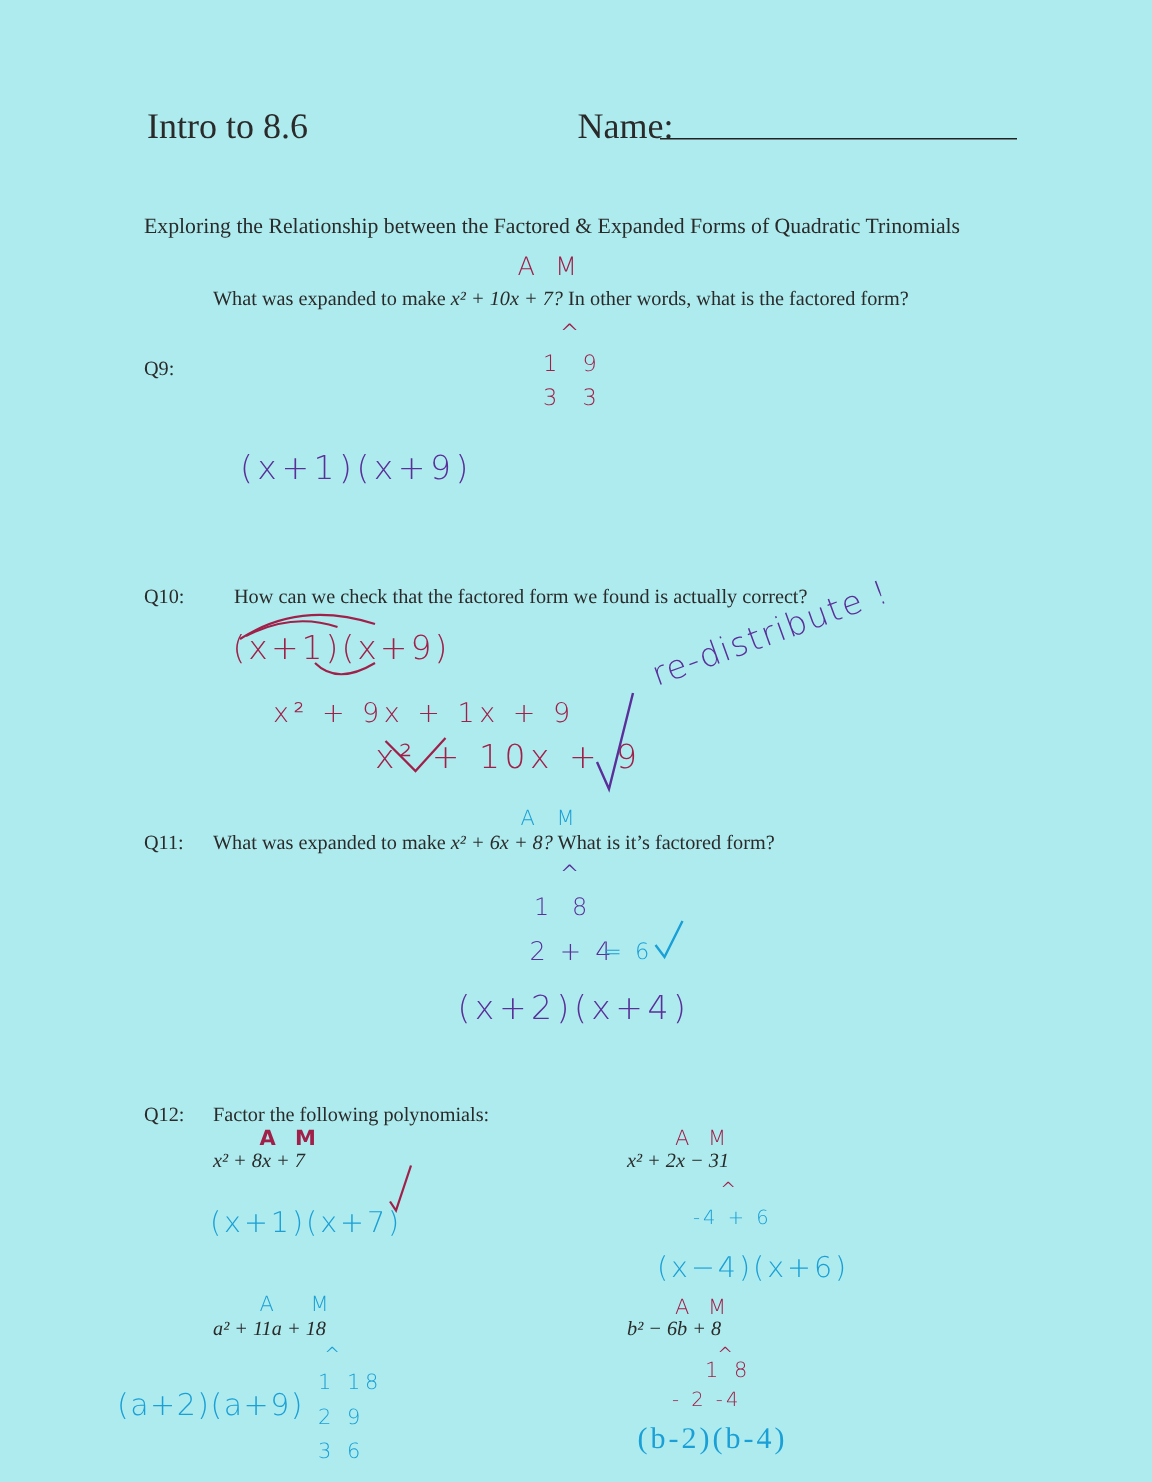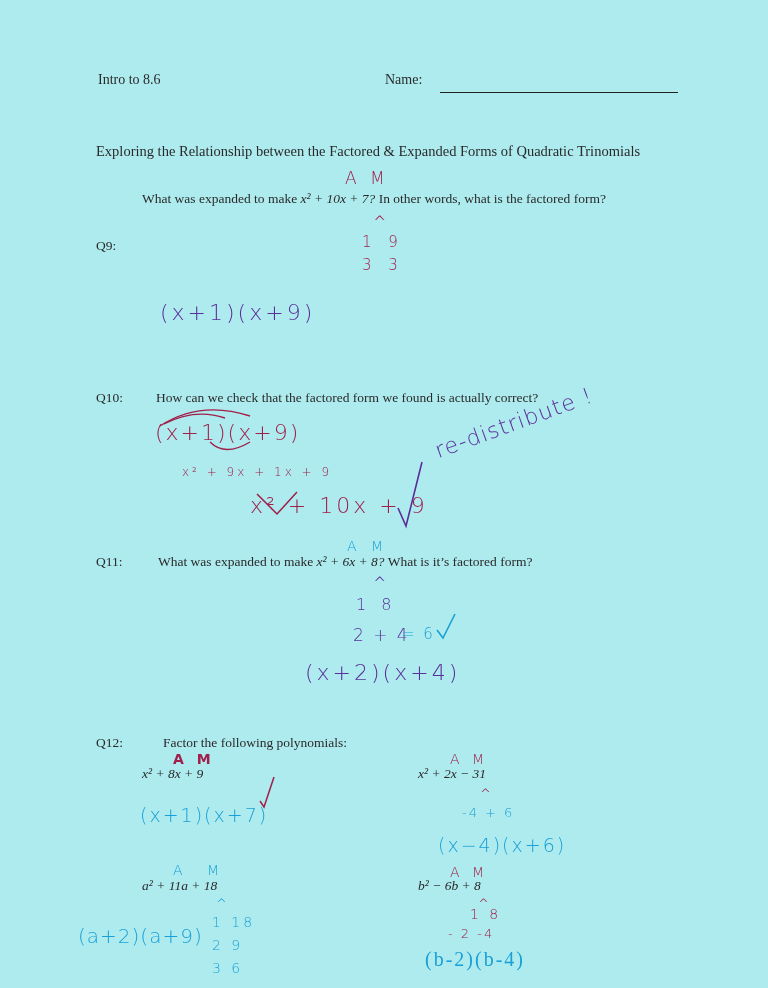--- a/index.html
+++ b/index.html
@@ -4,21 +4,21 @@
 <style>
   html, body { margin: 0; padding: 0; }
   body {
     width: 768px; height: 988px; overflow: hidden; position: relative;
     background: #aeebee;
     font-family: "DejaVu Serif", "Liberation Serif", serif;
     color: #222;
   }
   .abs { position: absolute; white-space: nowrap; }
   .printed { font-family: "Liberation Serif", "DejaVu Serif", serif; color: #2a2a2a; }
-  .header { font-size: 14px; }
+  .header { font-size: 24px; }
   .subtitle { font-size: 14.5px; }
   .qnum { font-size: 13.5px; }
   .qtext { font-size: 13.5px; }
   .math { font-style: italic; }
   .hand { font-family: "DejaVu Sans", "Liberation Sans", sans-serif; font-weight: 300; letter-spacing: 2px; }
   .maroon { color: #a0204a; }
   .purple { color: #5a2f9a; }
   .blue { color: #1aa0d6; }
   .name-line { position: absolute; border-bottom: 1.2px solid #222; }
 </style>
@@ -40,47 +40,47 @@
 <div class="abs purple hand" style="left:160px; top:300px; font-size:22px; letter-spacing:3px;">(x+1)(x+9)</div>
 
 <div class="abs printed qnum" style="left:96px; top:390px;">Q10:</div>
 <div class="abs printed qtext" style="left:156px; top:390px;">How can we check that the factored form we found is actually correct?</div>
 <svg class="abs" style="left:150px; top:402px;" width="160" height="60">
   <path d="M 10 24 Q 50 -2 100 14" stroke="#a0204a" stroke-width="1.4" fill="none"></path>
   <path d="M 14 22 Q 45 6 75 16" stroke="#a0204a" stroke-width="1.4" fill="none"></path>
   <path d="M 60 40 Q 75 55 100 40" stroke="#a0204a" stroke-width="1.4" fill="none"></path>
 </svg>
 <div class="abs maroon hand" style="left:155px; top:420px; font-size:22px; letter-spacing:2px;">(x+1)(x+9)</div>
-<div class="abs maroon hand" style="left:182px; top:465px; font-size:12px; letter-spacing:3px;">x² + 9x + 1x + 9</div>
+<div class="abs maroon hand" style="left:182px; top:465px; font-size:18px; letter-spacing:3px;">x² + 9x + 1x + 9</div>
 <svg class="abs" style="left:255px; top:490px;" width="50" height="30">
   <path d="M 2 4 L 22 24 L 42 2" stroke="#a0204a" stroke-width="1.5" fill="none"></path>
 </svg>
 <div class="abs maroon hand" style="left:250px; top:493px; font-size:22px; letter-spacing:3px;">x² + 10x  + 9</div>
 <svg class="abs" style="left:396px; top:460px;" width="30" height="72">
   <path d="M 2 48 L 10 66 L 26 2" stroke="#5a2f9a" stroke-width="1.6" fill="none"></path>
 </svg>
 <div class="abs purple hand" style="left:440px; top:438px; font-size:22px; letter-spacing:1px; transform:rotate(-20deg); transform-origin:left bottom;">re-distribute !</div>
 
 <div class="abs blue hand" style="left:347px; top:538px; font-size:14px; letter-spacing:5px;">A   M</div>
 <div class="abs printed qnum" style="left:96px; top:554px;">Q11:</div>
-<div class="abs printed qtext" style="left:158px; top:554px;"><span>What was expanded to make </span><span class="math">x² + 6x + 8?</span><span> What is it’s factored form?</span></div>
+<div class="abs printed qtext" style="left:142px; top:554px;"><span>What was expanded to make </span><span class="math">x² + 6x + 8?</span><span> What is it’s factored form?</span></div>
 <div class="abs purple hand" style="left:373px; top:573px; font-size:16px;">^</div>
 <div class="abs purple hand" style="left:356px; top:595px; font-size:16px; letter-spacing:5px;">1  8</div>
 <div class="abs purple hand" style="left:353px; top:625px; font-size:17px;">2 + 4</div>
 <div class="abs blue hand" style="left:402px; top:625px; font-size:15px;">= 6</div>
 <svg class="abs" style="left:435px; top:612px;" width="24" height="28">
   <path d="M 2 18 L 8 26 L 20 2" stroke="#1aa0d6" stroke-width="1.6" fill="none"></path>
 </svg>
 <div class="abs purple hand" style="left:305px; top:660px; font-size:22px; letter-spacing:3px;">(x+2)(x+4)</div>
 
 <div class="abs printed qnum" style="left:96px; top:735px;">Q12:</div>
-<div class="abs printed qtext" style="left:142px; top:735px;margin-left:21px;">Factor the following polynomials:</div>
+<div class="abs printed qtext" style="left:142px; top:735px;">Factor the following polynomials:</div>
 
 <div class="abs maroon hand" style="left:173px; top:751px; font-size:14px; letter-spacing:4px; font-weight:bold;">A  M</div>
-<div class="abs printed qtext math" style="left:142px; top:766px;">x² + 8x + 9</div>
+<div class="abs printed qtext math" style="left:142px; top:766px;">x² + 8x + 7</div>
 <div class="abs blue hand" style="left:140px; top:804px; font-size:19px; letter-spacing:2px;">(x+1)(x+7)</div>
 <svg class="abs" style="left:258px; top:775px;" width="20" height="36">
   <path d="M 2 26 L 6 32 L 16 2" stroke="#a0204a" stroke-width="1.5" fill="none"></path>
 </svg>
 
 <div class="abs maroon hand" style="left:450px; top:751px; font-size:14px; letter-spacing:4px;">A    M</div>
 <div class="abs printed qtext math" style="left:418px; top:766px;">x² + 2x − 31</div>
 <div class="abs maroon hand" style="left:480px; top:786px; font-size:13px;">^</div>
 <div class="abs blue hand" style="left:462px; top:805px; font-size:13px;">-4 + 6</div>
 <div class="abs blue hand" style="left:438px; top:834px; font-size:19px; letter-spacing:2px;">(x−4)(x+6)</div>

